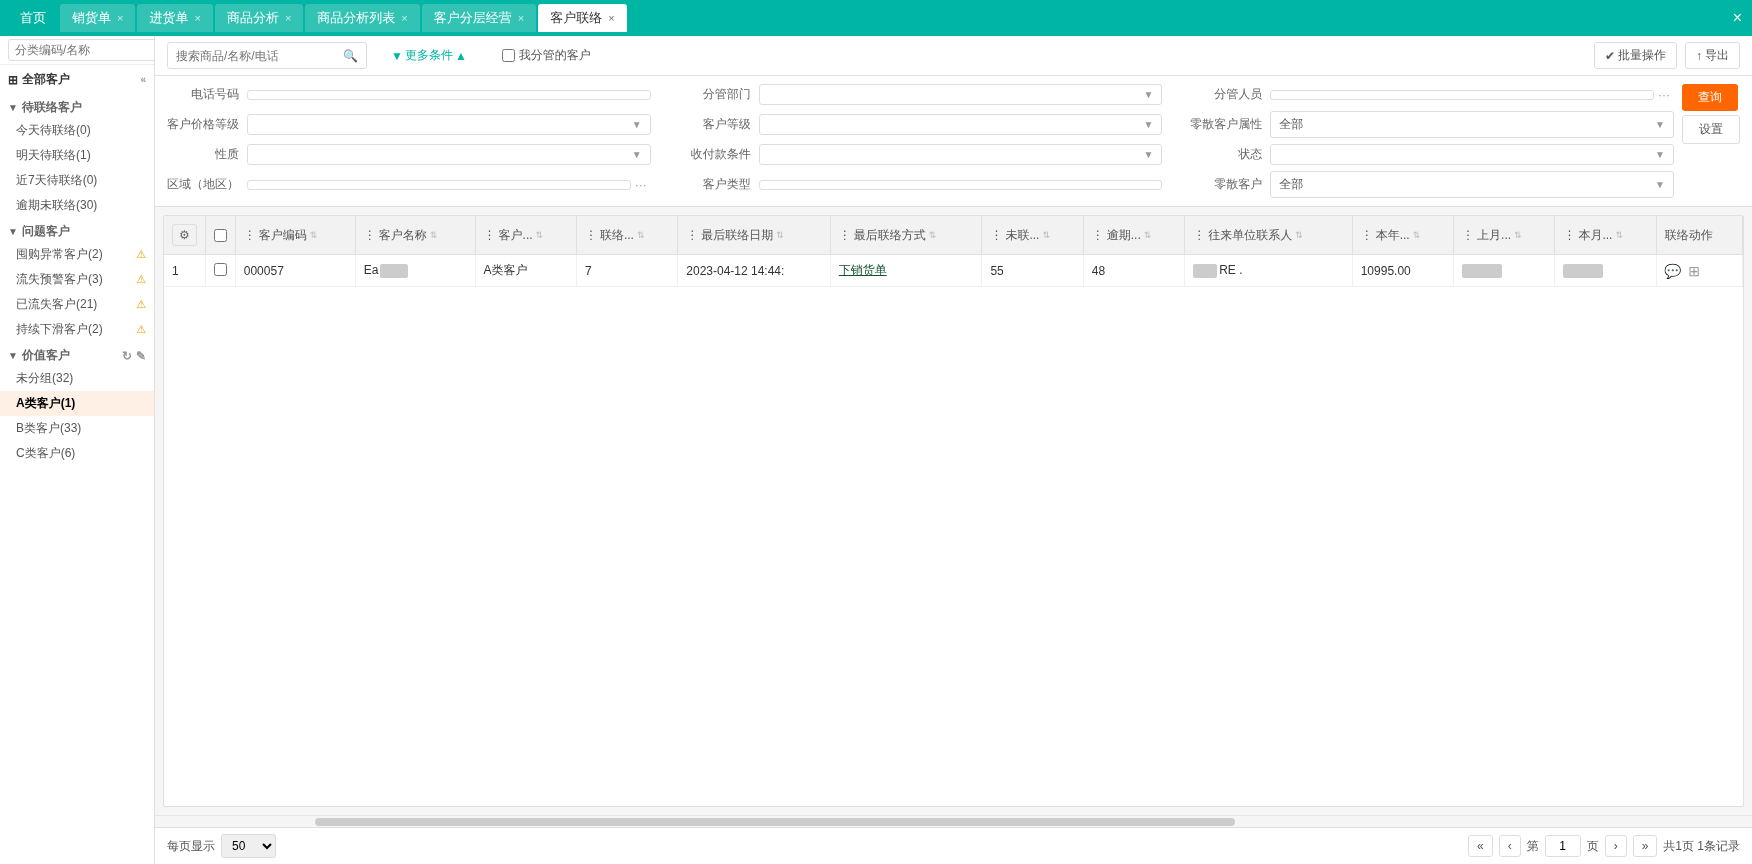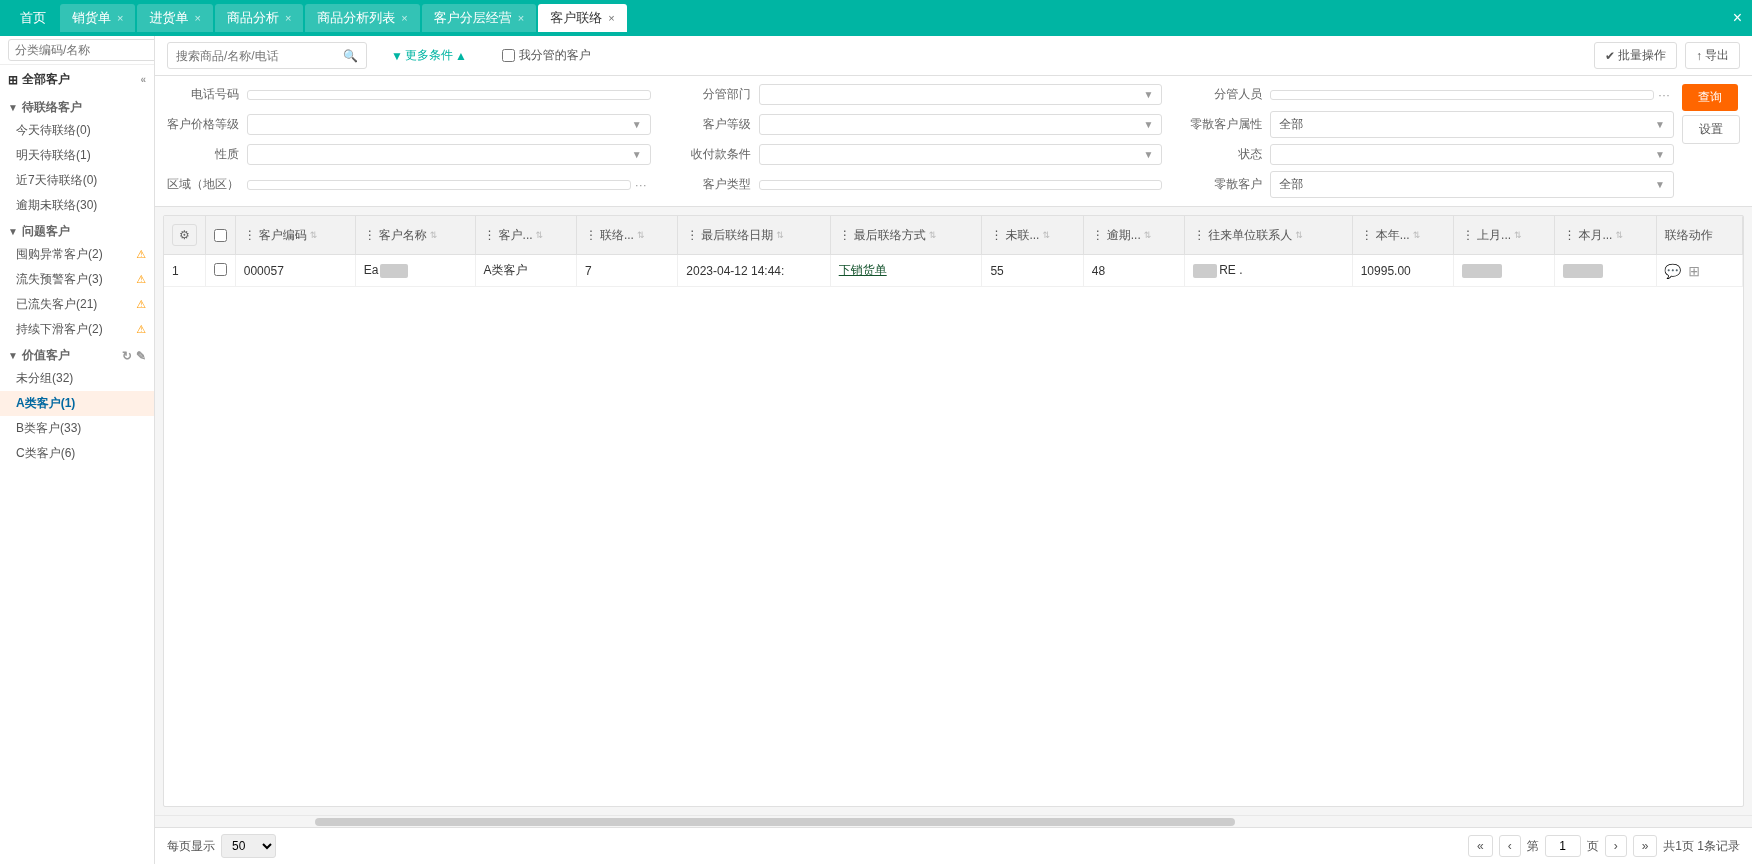--- a/index.html
+++ b/index.html
@@ -47,21 +47,21 @@
     .sidebar-group-label {
       display: flex; align-items: center; padding: 5px 8px 2px 8px;
       color: #666; font-weight: bold; gap: 4px;
     }
     .sidebar-group-label .triangle { color: #666; font-size: 10px; }
     
     .sidebar-item {
       padding: 4px 8px 4px 16px; cursor: pointer; color: #555;
       display: flex; align-items: center; justify-content: space-between;
     }
-    .sidebar-item.active { background: #fff0e6; color: #0369a1; font-weight: bold; }
+    .sidebar-item.active { background: #fff0e6; color: #000000; font-weight: bold; }
     .sidebar-item .warn-icon { color: #ff9900; font-size: 11px; }
 
     
     .content-area {
       flex: 1; display: flex; flex-direction: column; background: #f5f5f5; overflow: hidden;
     }
 
     
     .filter-bar {
       display: flex; padding: 6px 12px; background: #fff;

